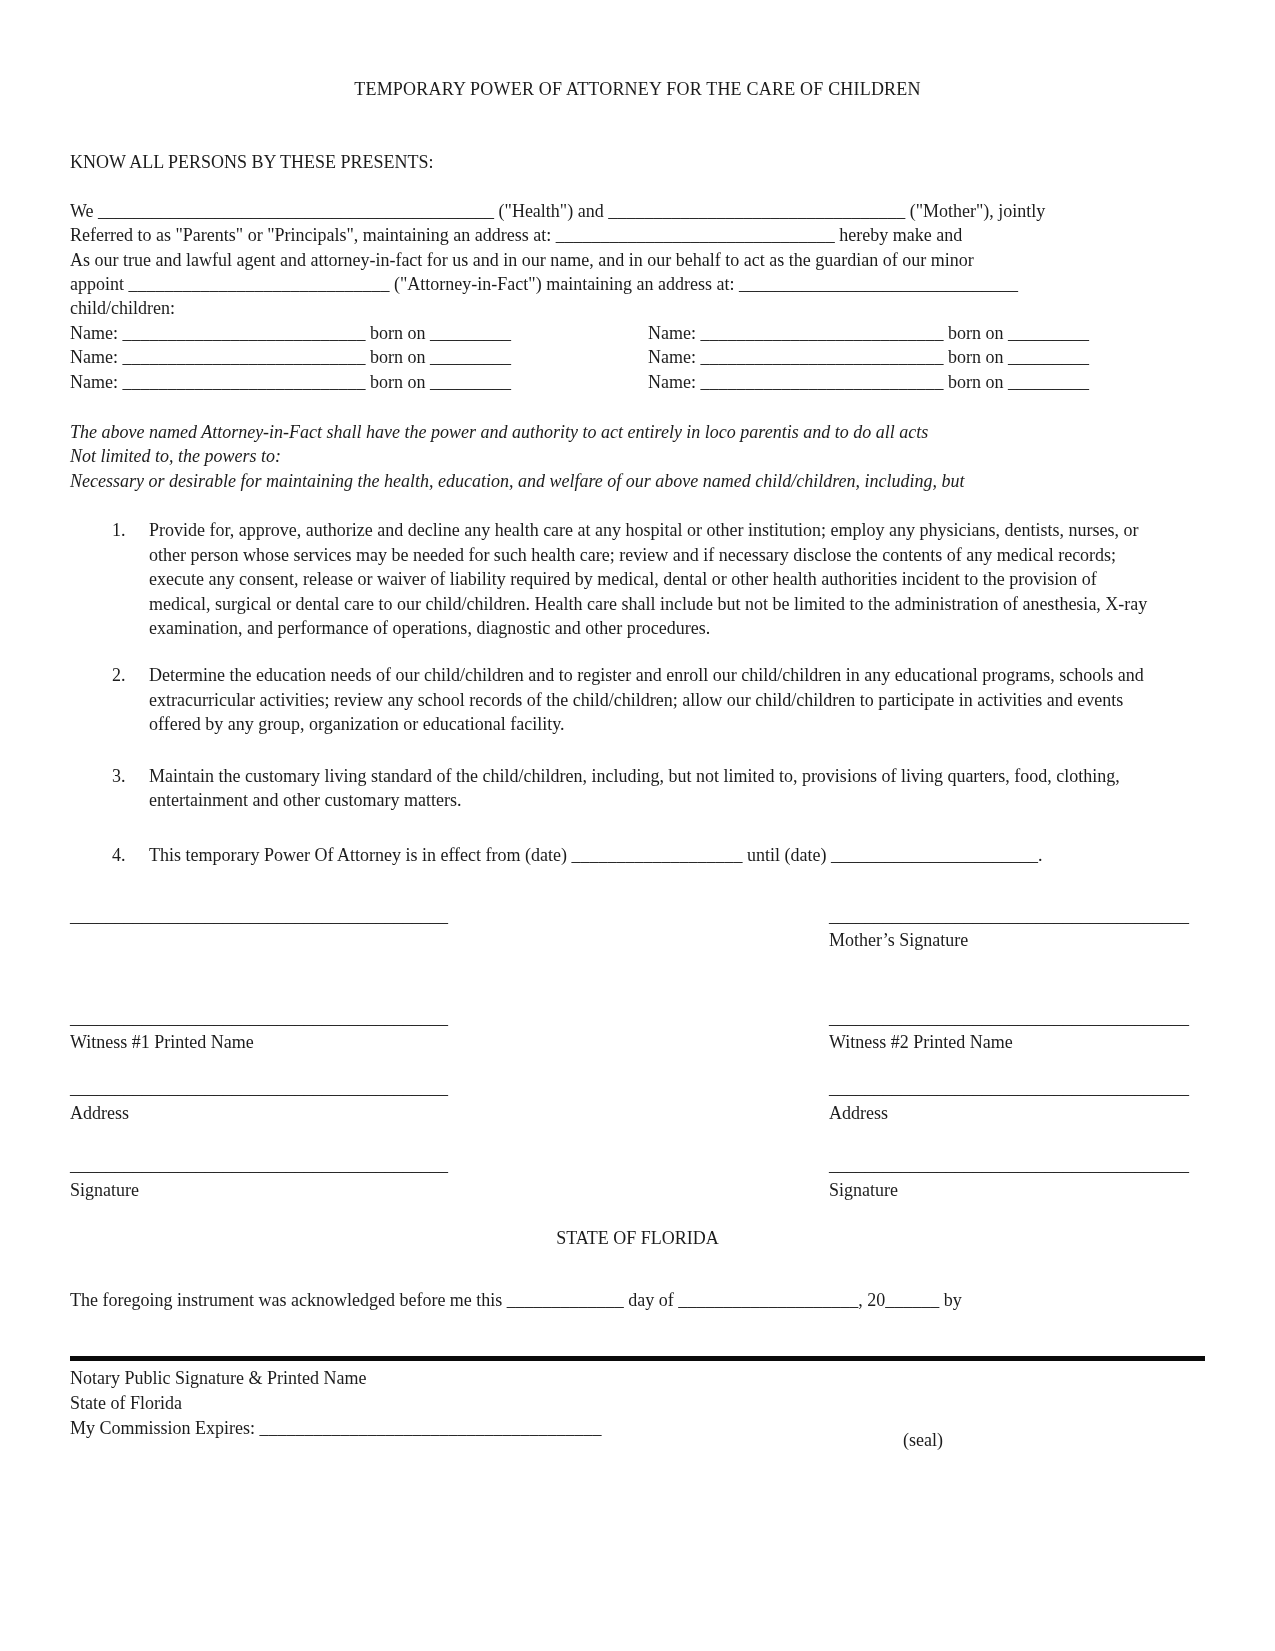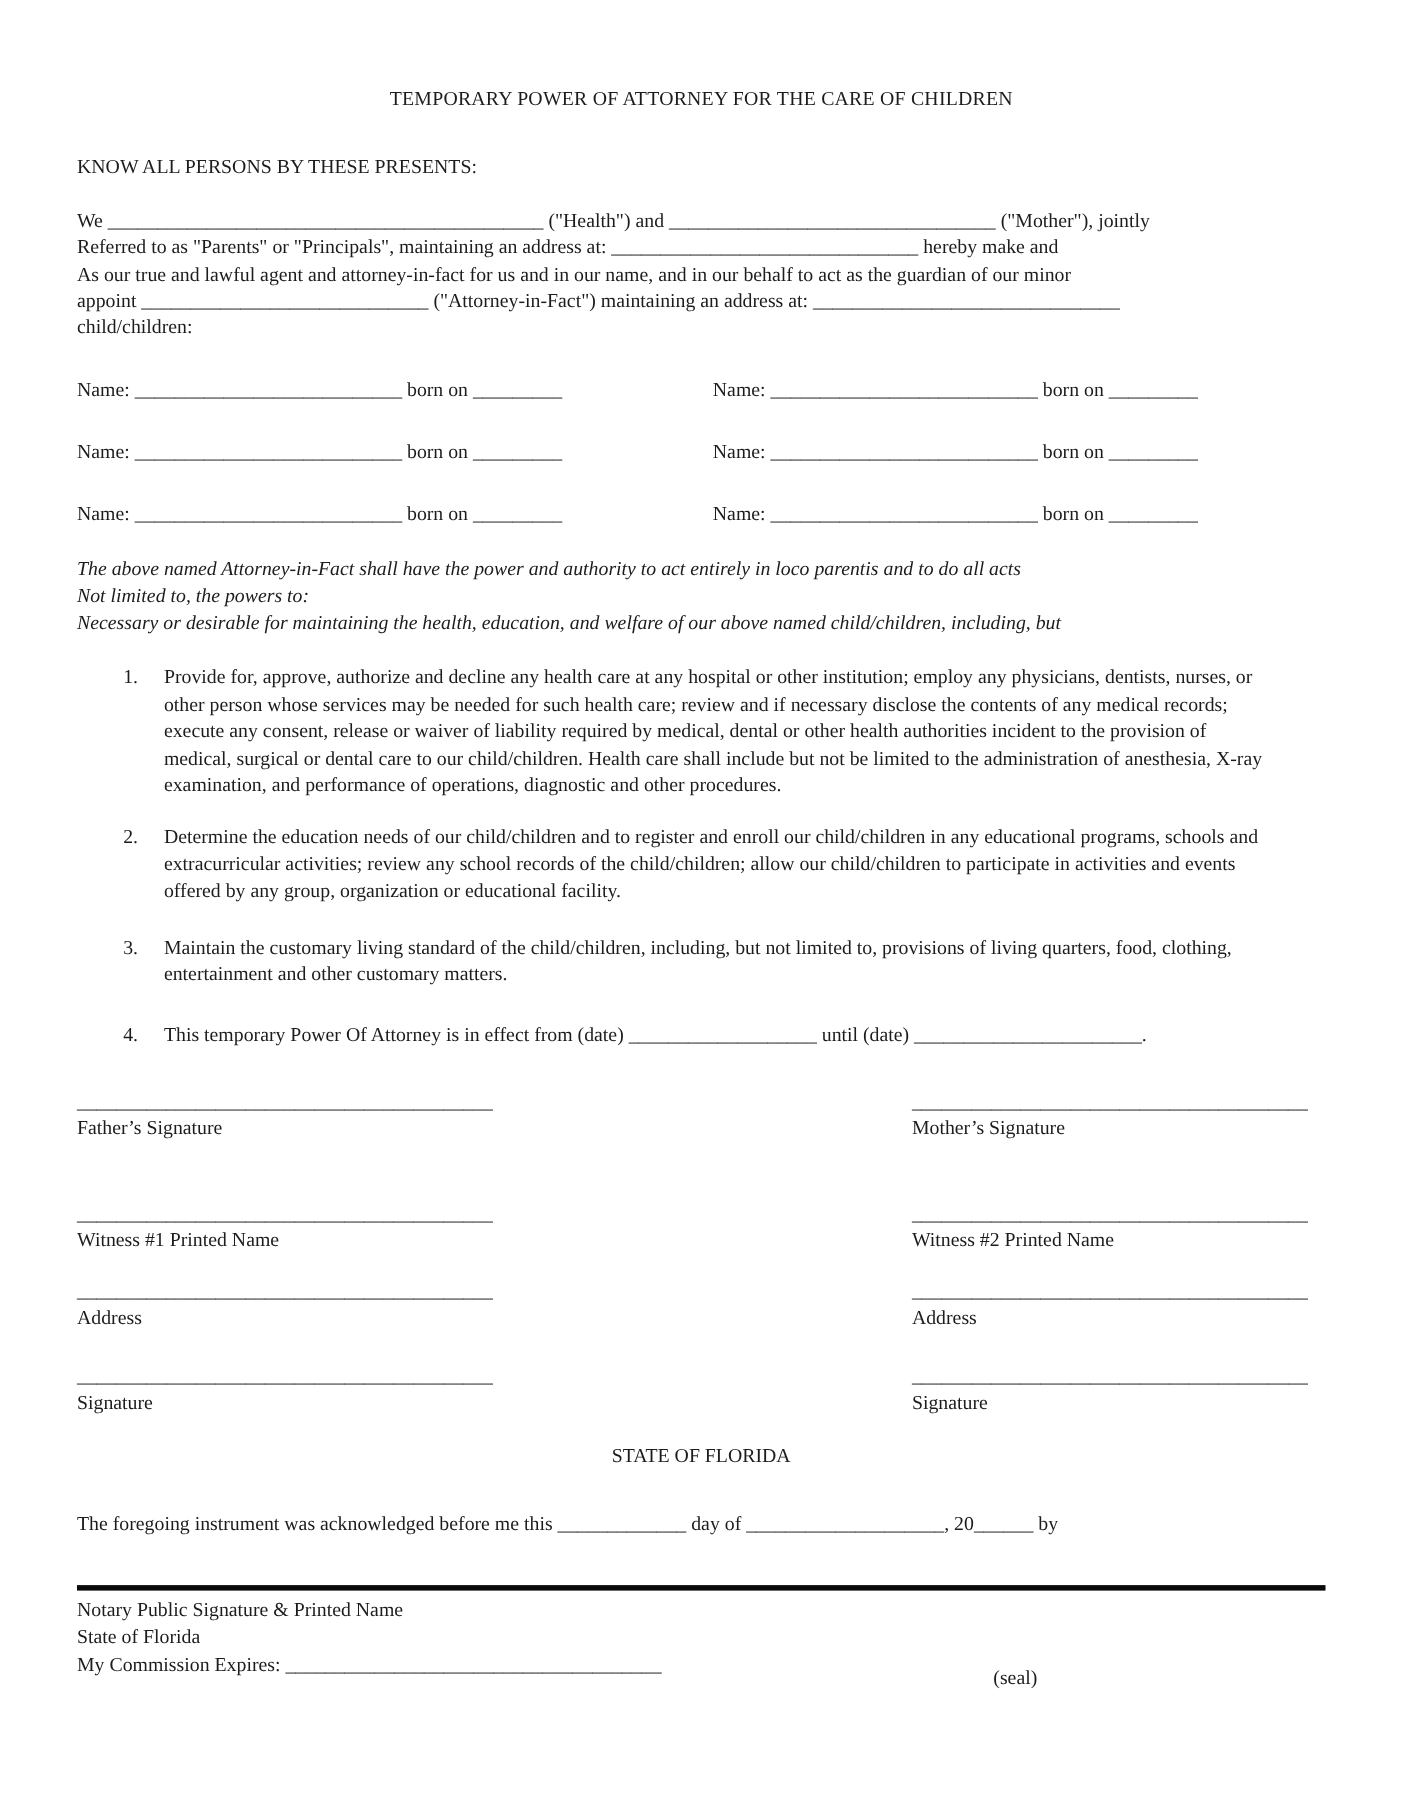--- a/index.html
+++ b/index.html
@@ -16,25 +16,25 @@
     box-sizing: border-box;
     padding: 0 70px;
     overflow: hidden;
   }
   .line { white-space: nowrap; }
   .title {
     margin-top: 77px;
     text-align: center;
     letter-spacing: 0.2px;
   }
-  .salutation { margin-top: 38px; }
+  .salutation { margin-top: 49px; }
   .intro { margin-top: 24px; }
 
   .names { margin-top: 0; }
-  .name-row { display: flex; margin-top: 32px; }
+  .name-row { display: flex; }
   .name-cell-left { width: 578px; flex: none; }
   .name-cell-right { flex: none; }
 
   .powers-intro { margin-top: 26px; font-style: italic; }
 
   .powers { margin-top: 25px; }
   .power-item { display: flex; padding-left: 42px; }
   .power-item + .power-item { margin-top: 23px; }
   .power-item.gap-27 { margin-top: 27px; }
   .power-item.gap-31 { margin-top: 31px; }
@@ -117,21 +117,20 @@
       <span class="power-num">4.</span>
       <div class="power-body">This temporary Power Of Attorney is in effect from (date) ___________________ until (date) _______________________.</div>
     </div>
   </div>
 
   <div class="sig-section">
 
     <div class="sig-row">
       <div class="sig-col-left">
         <div class="line">__________________________________________</div>
-        <div class="line">Father’s Signature</div>
       </div>
       <div class="sig-col-right">
         <div class="line">________________________________________</div>
         <div class="line">Mother’s Signature</div>
       </div>
     </div>
 
     <div class="sig-row gap-53">
       <div class="sig-col-left">
         <div class="line">__________________________________________</div>

